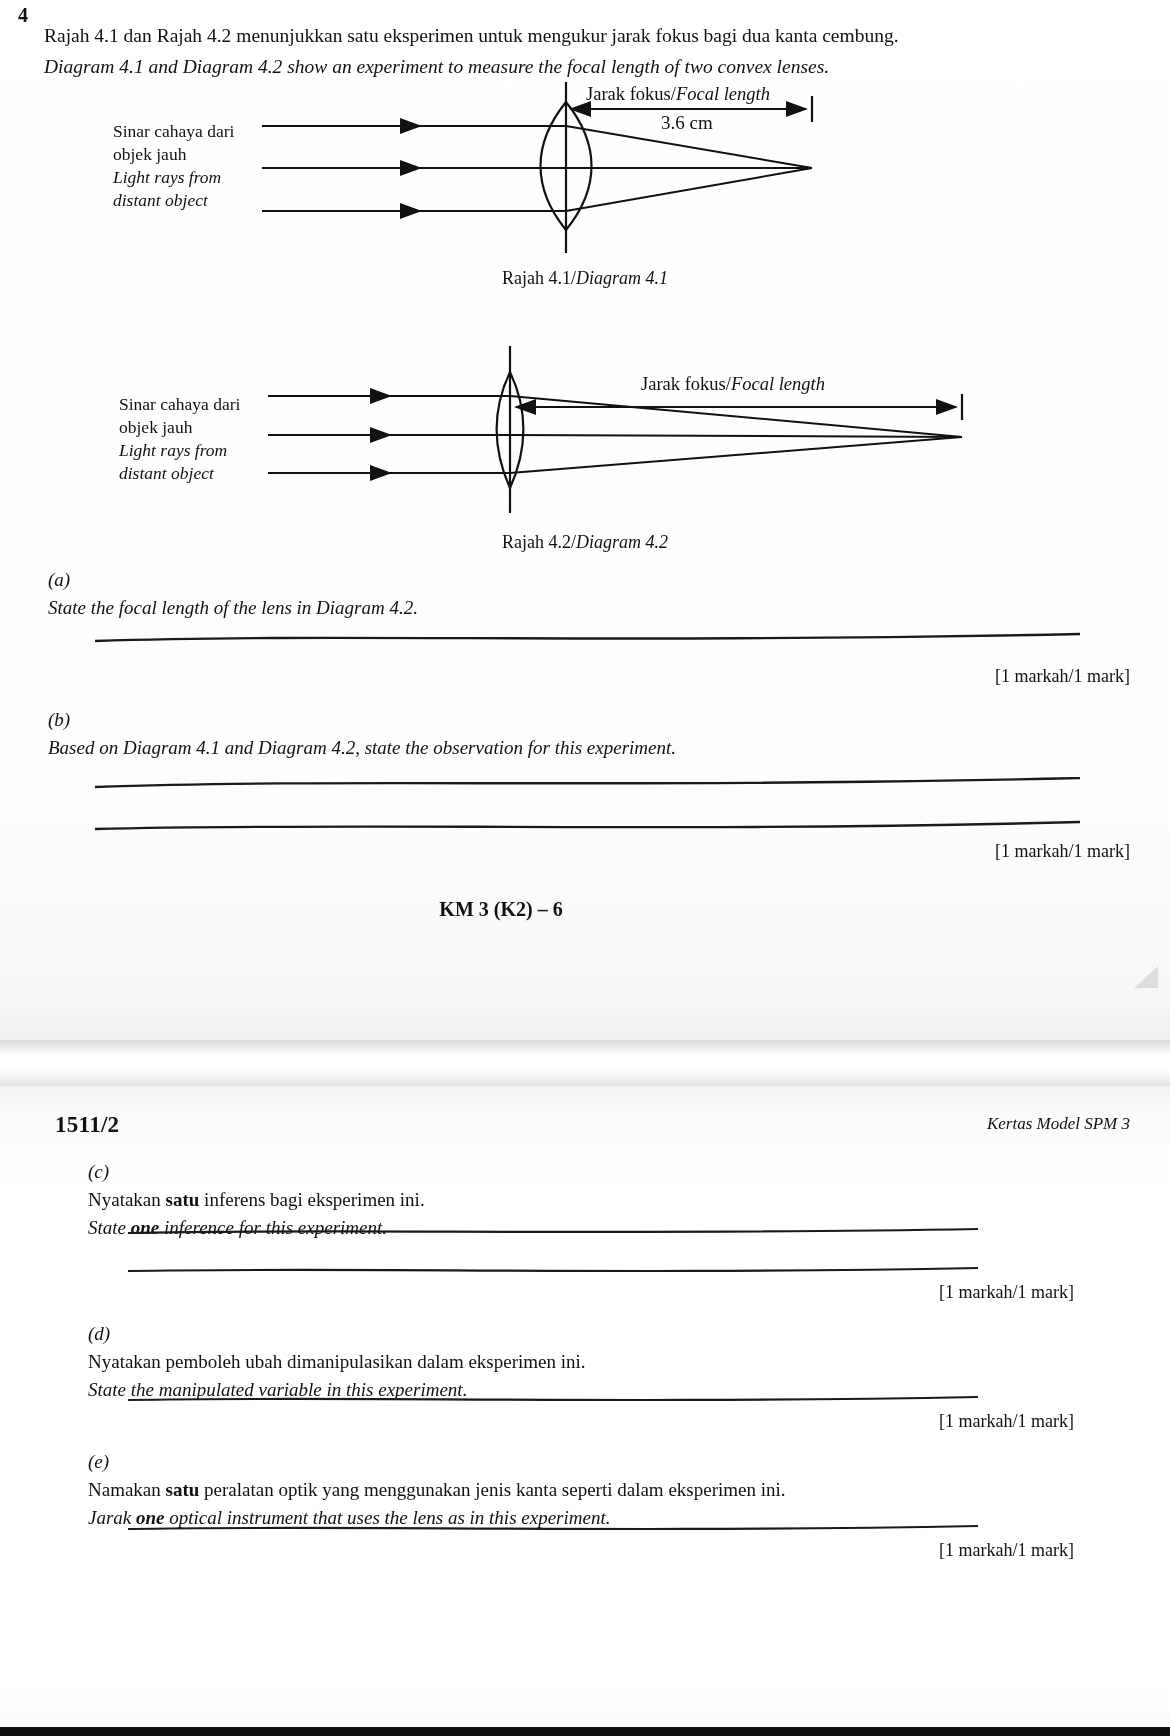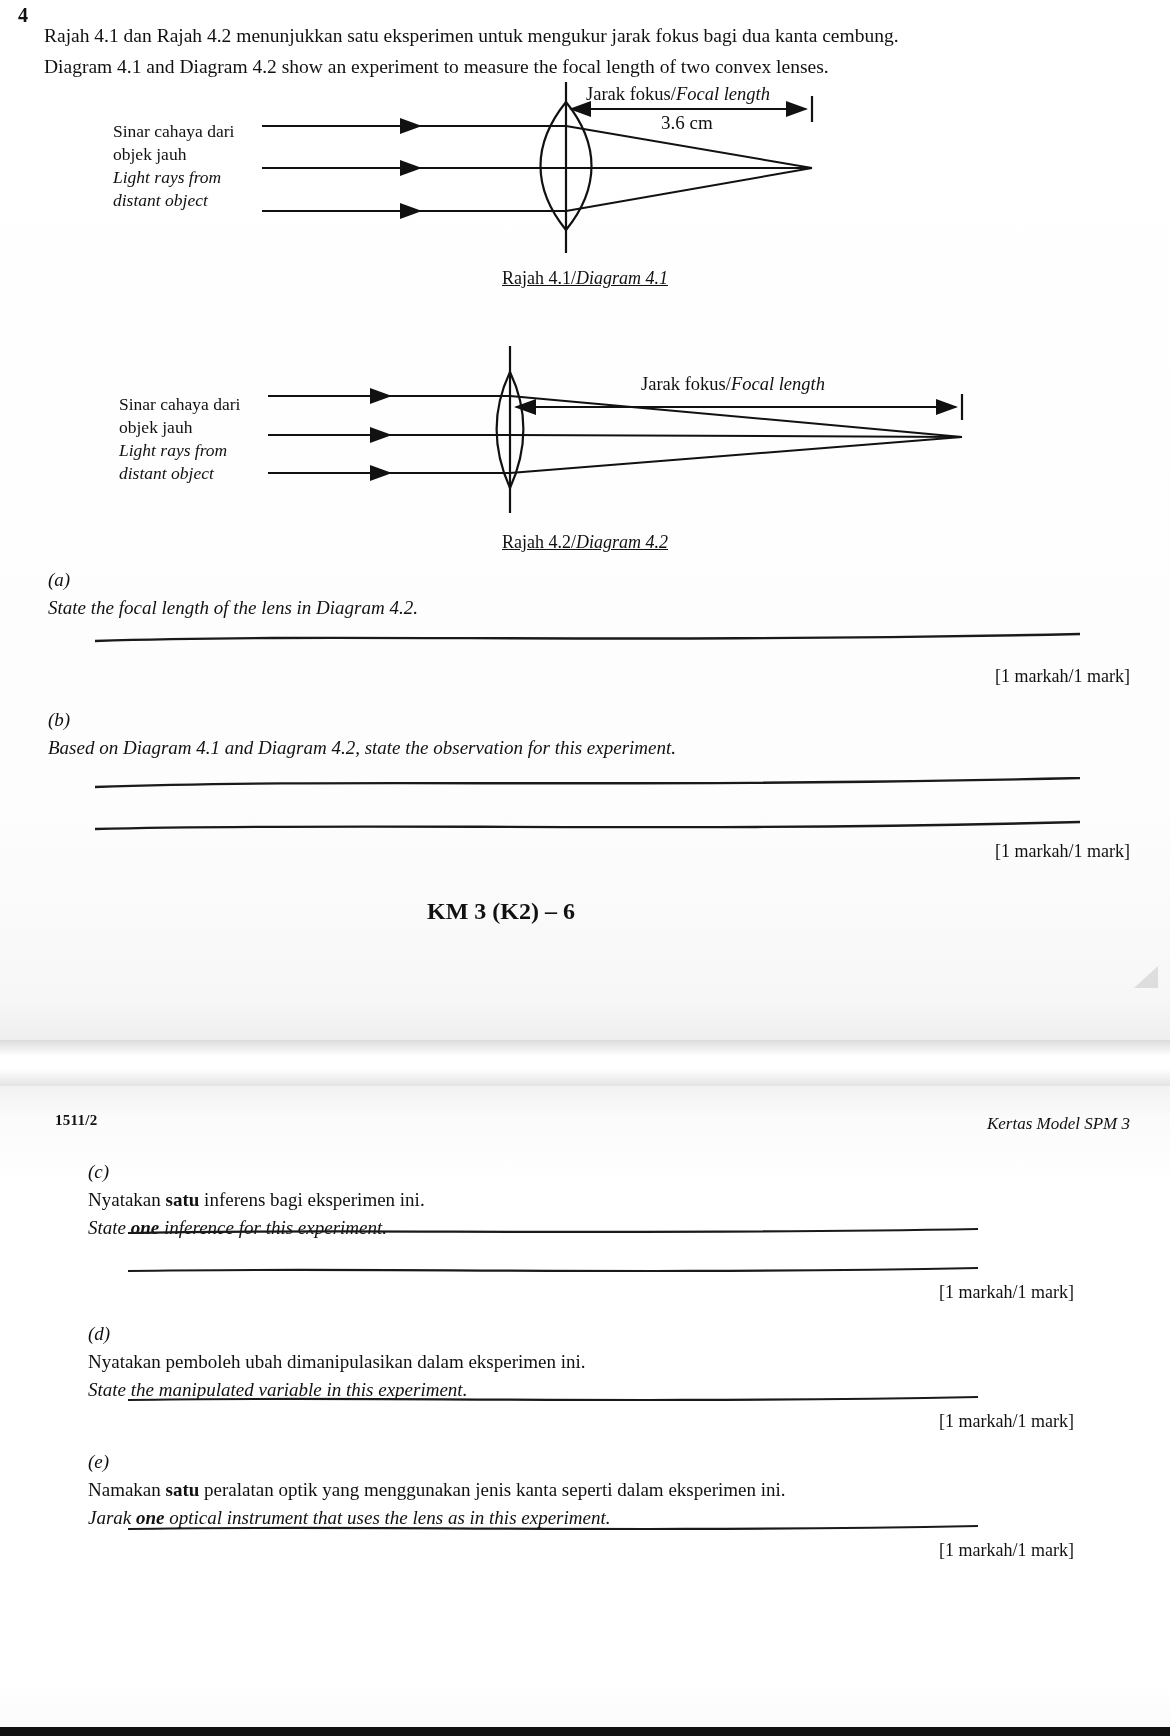--- a/index.html
+++ b/index.html
@@ -20,28 +20,27 @@
   }
   .q-head{
     position:absolute;left:18px;top:20px;width:1140px;
     font-size:19.5px;line-height:31px;
   }
   .q-num{
     position:absolute;left:18px;top:4px;
     font-weight:bold;font-size:20px;
   }
   .q-head .ml{display:block;margin-left:26px;white-space:nowrap;}
-  .q-head .en{display:block;margin-left:26px;}
+  .q-head .en{display:block;margin-left:26px;font-style:italic;}
 
   
   .diagram{position:absolute;left:0;width:1170px;}
   .dg-caption{
     position:absolute;width:1170px;text-align:center;
     font-size:18px;
-    text-decoration:underline;
   }
   .dg-caption i{font-style:italic;}
 
   .ray-label{
     position:absolute;font-size:17.5px;line-height:23px;
   }
   .ray-label .it{font-style:italic;}
 
   .flabel{
     position:absolute;font-size:18.5px;white-space:nowrap;
@@ -61,21 +60,21 @@
 
   .answer-line{position:absolute;height:14px;}
   .answer-line svg{display:block;}
 
   .marks{
     position:absolute;font-size:18px;white-space:nowrap;text-align:right;
   }
 
   .km{
     position:absolute;width:1002px;text-align:center;
-    font-weight:bold;font-size:24px;
+    font-weight:bold;font-size:20px;
   }
 
   .corner-fold{
     position:absolute;right:12px;bottom:52px;
     width:0;height:0;
     border-left:24px solid transparent;
     border-bottom:22px solid #cfcfcf;
     opacity:.65;
   }
 
@@ -89,21 +88,21 @@
     background:linear-gradient(180deg,#bdbdbd,#f3f3f3);
   }
 
   
   #page-two{
     top:1086px;height:650px;
     background:linear-gradient(180deg,#f2f2f2 0%,#fbfbfb 5%,#ffffff 16%,#ffffff 92%,#fafafa 100%);
   }
   .pg-code{
     position:absolute;left:55px;top:26px;
-    font-weight:bold;font-size:15px;letter-spacing:.3px;
+    font-weight:bold;font-size:23px;letter-spacing:.3px;
   }
   .pg-right{
     position:absolute;right:40px;top:28px;
     font-style:italic;font-size:17px;
   }
   #bottom-bar{
     position:absolute;left:0;bottom:0;width:1170px;height:9px;background:#111;
   }
 </style>
 </head>

